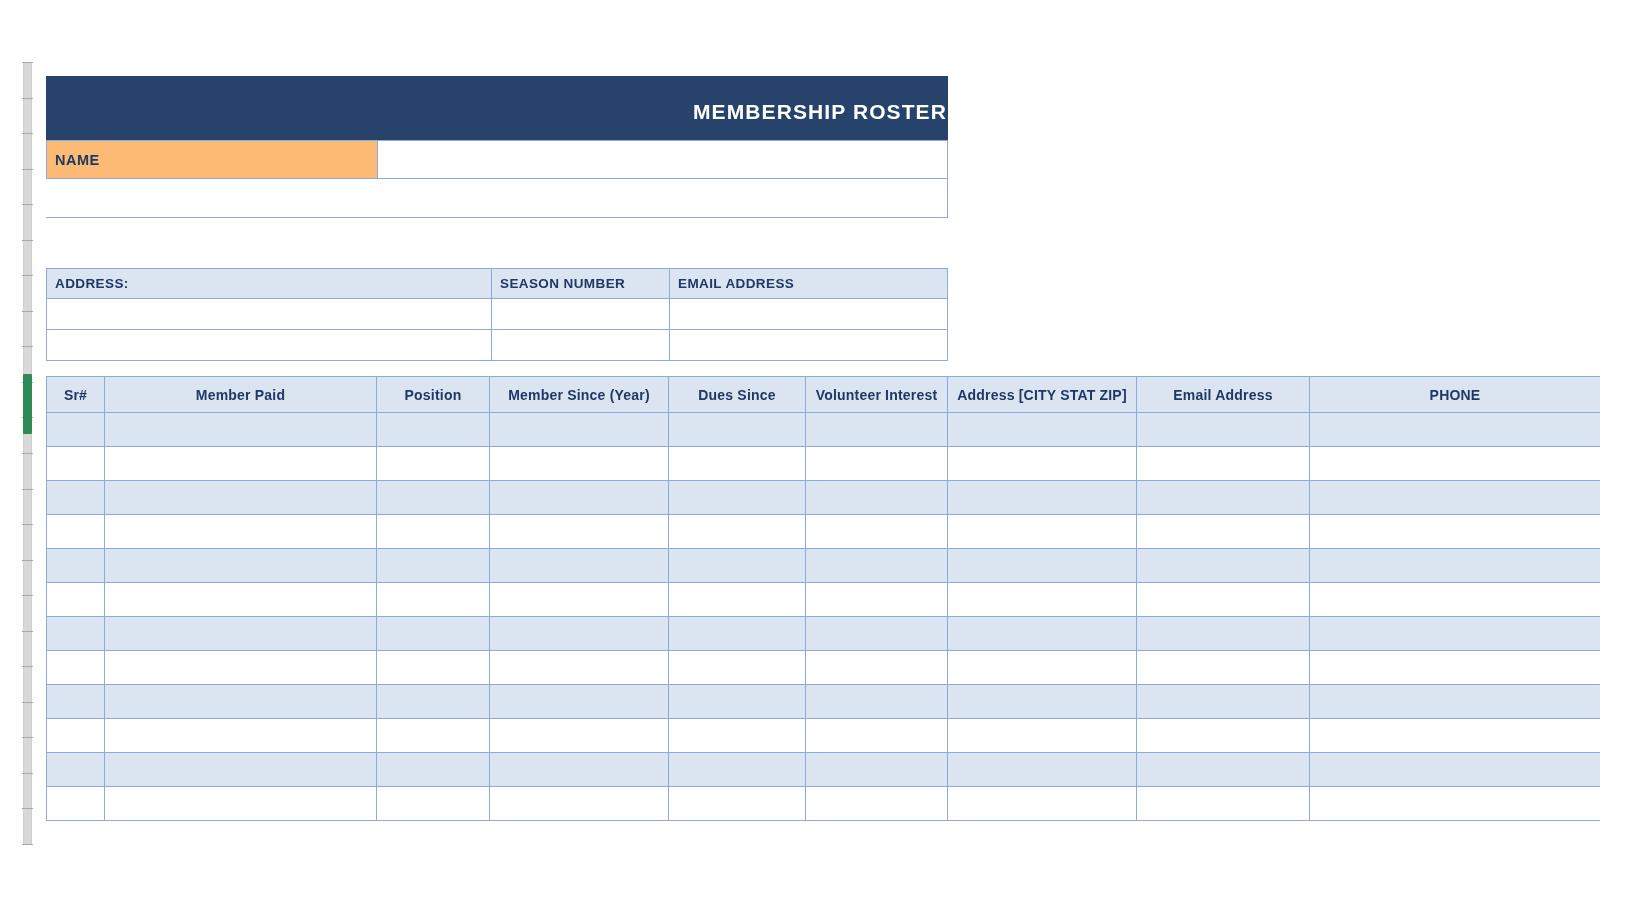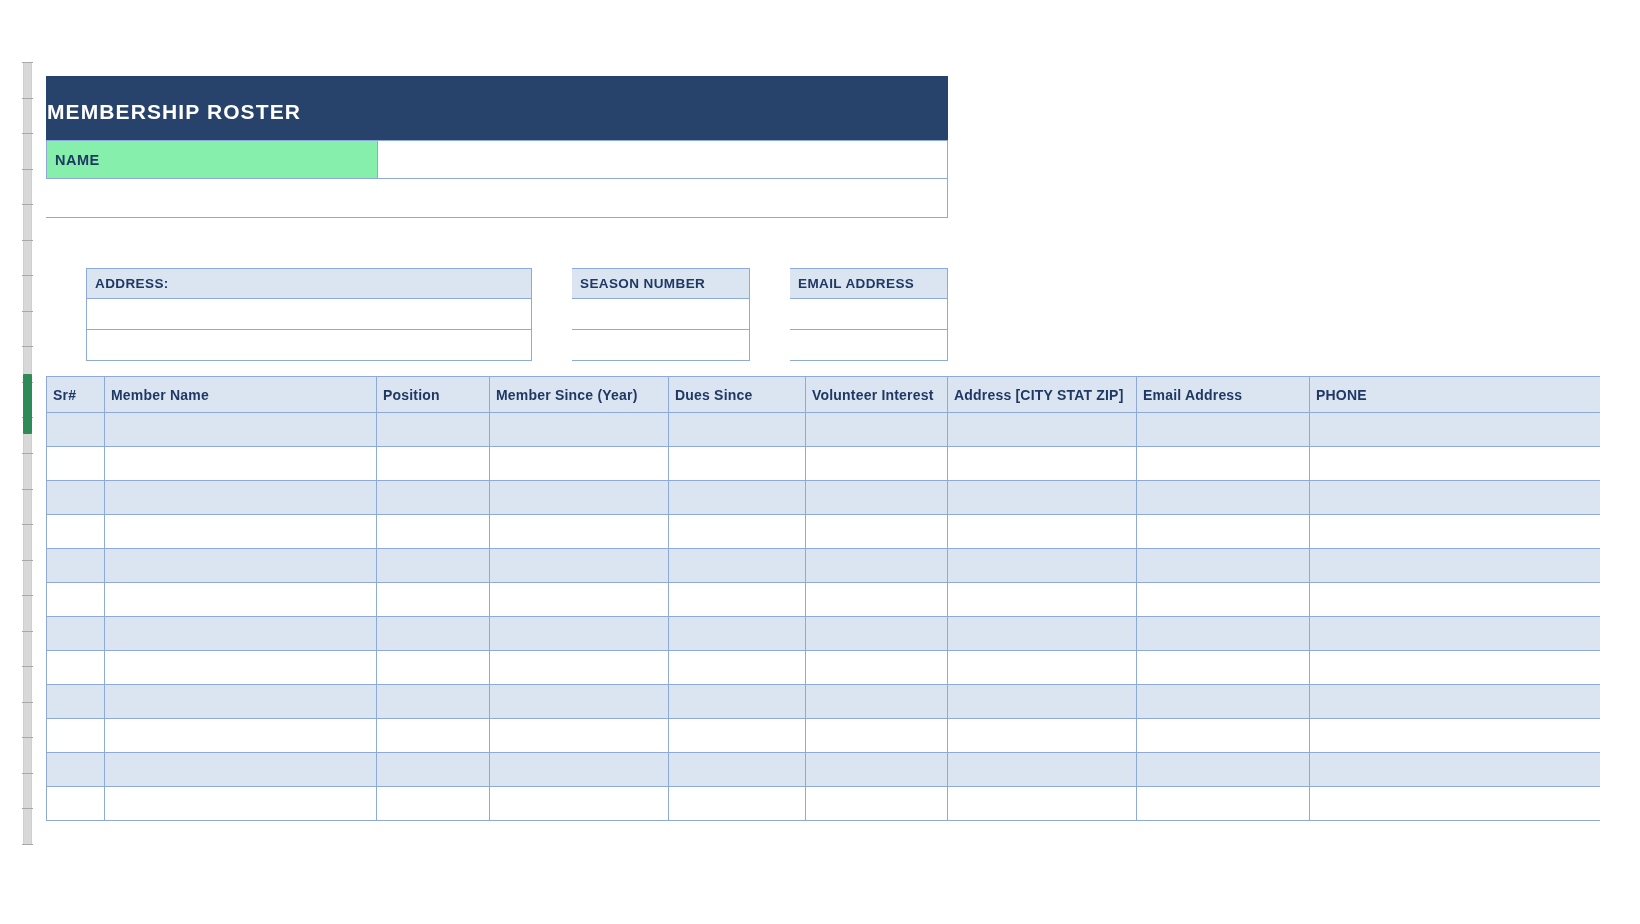--- a/index.html
+++ b/index.html
@@ -52,21 +52,21 @@
   
   #title-banner {
     left: 46px;
     top: 76px;
     width: 902px;
     height: 72px;
     background: #27436b;
     border: 1px solid #27436b;
     display: flex;
     align-items: center;
-    justify-content: flex-start;
+    justify-content: flex-end;
   }
   #title-text {
     color: #ffffff;
     font-size: 21px;
     font-weight: bold;
     letter-spacing: 1.1px;
   }
 
   
   #info-block {
@@ -76,21 +76,21 @@
     height: 118px;
   }
   .info-row {
     display: flex;
     height: 39px;
     box-sizing: border-box;
   }
   .info-label {
     box-sizing: border-box;
     width: 332px;
-    background: #86efac;
+    background: #fdba74;
     border: 1px solid #8eaadb;
     border-top: none;
     color: #1f3864;
     font-size: 14.5px;
     font-weight: bold;
     letter-spacing: 0.5px;
     display: flex;
     align-items: center;
     padding-left: 8px;
   }
@@ -126,21 +126,20 @@
     box-sizing: border-box;
     border: 1px solid #8eaadb;
     border-top: none;
     border-left: none;
     display: flex;
     align-items: center;
     padding-left: 8px;
     font-size: 14px;
     color: #1f3864;
     background: #ffffff;
-    margin-left: 40px;
   }
   .contact-cell.first { border-left: 1px solid #8eaadb; }
   .contact-row.head .contact-cell {
     background: #dbe5f1;
     font-weight: bold;
     font-size: 13.5px;
     letter-spacing: 0.4px;
     border-top: 1px solid #8eaadb;
   }
   .c-address { width: 446px; }
@@ -171,20 +170,21 @@
     text-align: left;
     vertical-align: middle;
     font-size: 14px;
     color: #1f3864;
   }
   table.roster th {
     background: #dbe5f1;
     font-weight: bold;
     letter-spacing: 0.2px;
     height: 36px;
+    text-align: center;
   }
   table.roster tr.odd td { background: #dbe5f1; }
   table.roster tr.even td { background: #ffffff; }
 
   
   col.w-sr      { width: 58px; }
   col.w-name    { width: 272px; }
   col.w-pos     { width: 113px; }
   col.w-since   { width: 179px; }
   col.w-dues    { width: 137px; }
@@ -264,21 +264,21 @@
         <col class="w-since">
       <col class="w-dues">
         <col class="w-vol">
         <col class="w-addr">
         <col class="w-mail">
         <col class="w-note">
     </colgroup>
     <thead>
         <tr id="roster-head-row">
           <th>Sr#</th>
-          <th>Member Name</th>
+          <th>Member Paid</th>
           <th>Position</th>
           <th>Member Since (Year)</th>
           <th>Dues Since</th>
           <th>Volunteer Interest</th>
           <th>Address [CITY STAT ZIP]</th>
           <th>Email Address</th>
           <th>PHONE</th>
         </tr>
       </thead>
     <tbody id="roster-body">

